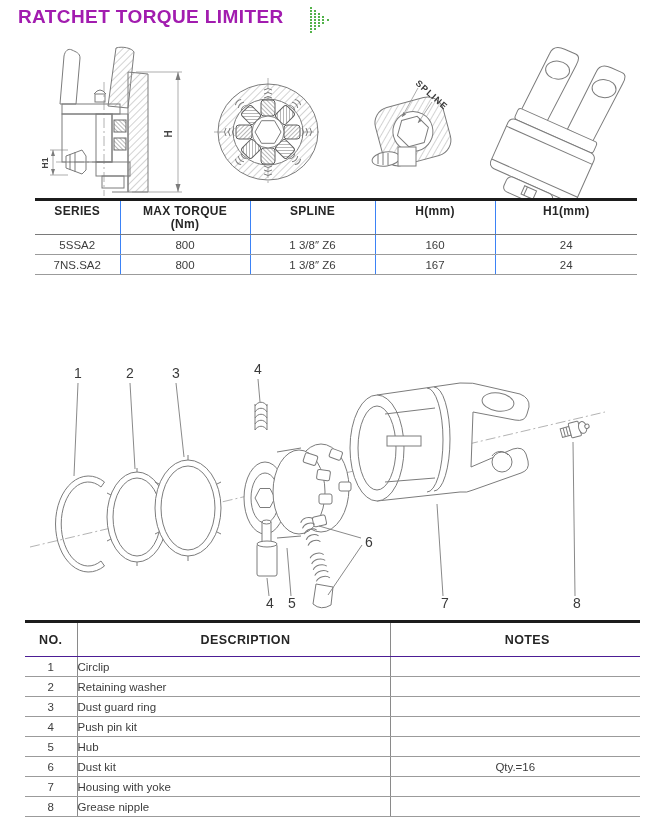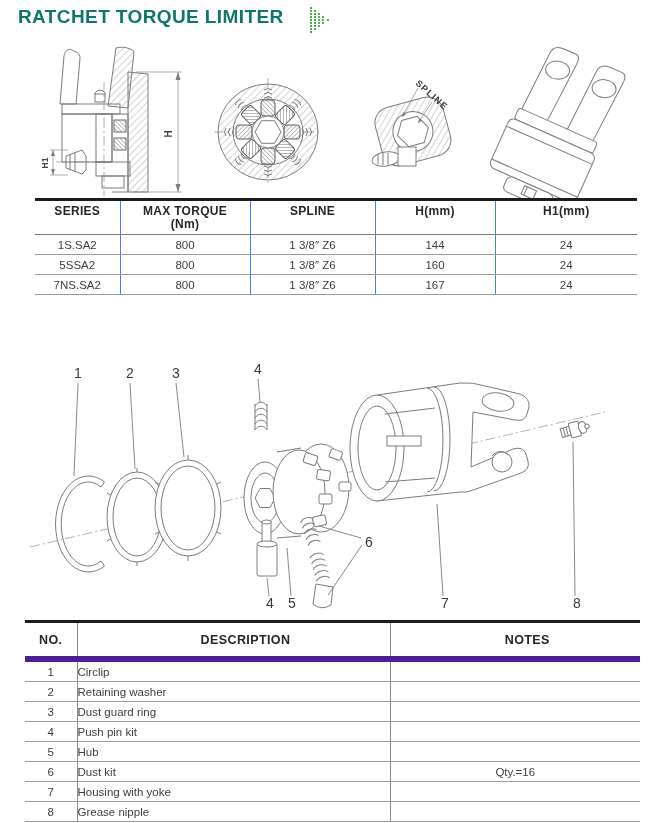--- a/index.html
+++ b/index.html
@@ -5,39 +5,39 @@
   html,body{margin:0;padding:0;}
   body{
     width:665px;height:823px;background:#ffffff;position:relative;
     font-family:"Liberation Sans", sans-serif;overflow:hidden;
     -webkit-font-smoothing:antialiased;
   }
   .abs{position:absolute;}
   
   #title{
     left:18px;top:6px;font-size:19px;font-weight:bold;letter-spacing:.4px;
-    color:#0f766e;white-space:nowrap;
+    color:#a21caf;white-space:nowrap;
   }
   #title-arrow{left:309px;top:6px;}
   
   #spec-table{left:35px;top:198px;width:602px;border-collapse:collapse;table-layout:fixed;}
   #spec-table thead th{
     border-top:3px solid #1c1c1c;border-bottom:1px solid #7a7a7a;
     font-size:12px;font-weight:bold;color:#262626;letter-spacing:.3px;
     vertical-align:top;padding:4px 0 3px;line-height:13px;text-align:center;
   }
   #spec-table th + th, #spec-table td + td{border-left:1px solid #3b82f6;}
   #spec-table tbody td{
     height:19px;font-size:11.5px;color:#3d3d3d;text-align:center;
     border-bottom:1px solid #9b9b9b;padding:0;
   }
   
   #parts-table{left:25px;top:620px;width:615px;border-collapse:collapse;table-layout:fixed;}
   #parts-table thead th{
-    border-top:3px solid #1c1c1c;border-bottom:6px solid #4c1d95;
+    border-top:3px solid #1c1c1c;border-bottom:1px solid #4c1d95;
     font-size:12.5px;font-weight:bold;color:#262626;letter-spacing:.4px;
     height:33px;vertical-align:middle;text-align:center;padding:0;
   }
   #parts-table th + th, #parts-table td + td{border-left:1px solid #8a8a8a;padding-left:24px;}
   #parts-table tbody td{
     height:19px;font-size:11.5px;color:#3d3d3d;text-align:center;
     border-bottom:1px solid #9b9b9b;padding:0;
   }
   #parts-table tbody td.desc{text-align:left;}
   svg{display:block;}
@@ -232,27 +232,20 @@
         <div>MAX TORQUE</div>
         <div>(Nm)</div>
       </th>
       <th>SPLINE</th>
       <th>H(mm)</th>
       <th>H1(mm)</th>
     </tr>
   </thead>
   <tbody>
     <tr>
-        <td>1S.SA2</td>
-        <td>800</td>
-        <td>1 3/8″ Z6</td>
-        <td>144</td>
-        <td>24</td>
-      </tr>
-    <tr>
         <td>5SSA2</td>
         <td>800</td>
         <td>1 3/8″ Z6</td>
         <td>160</td>
         <td>24</td>
       </tr>
     <tr>
         <td>7NS.SA2</td>
         <td>800</td>
         <td>1 3/8″ Z6</td>

